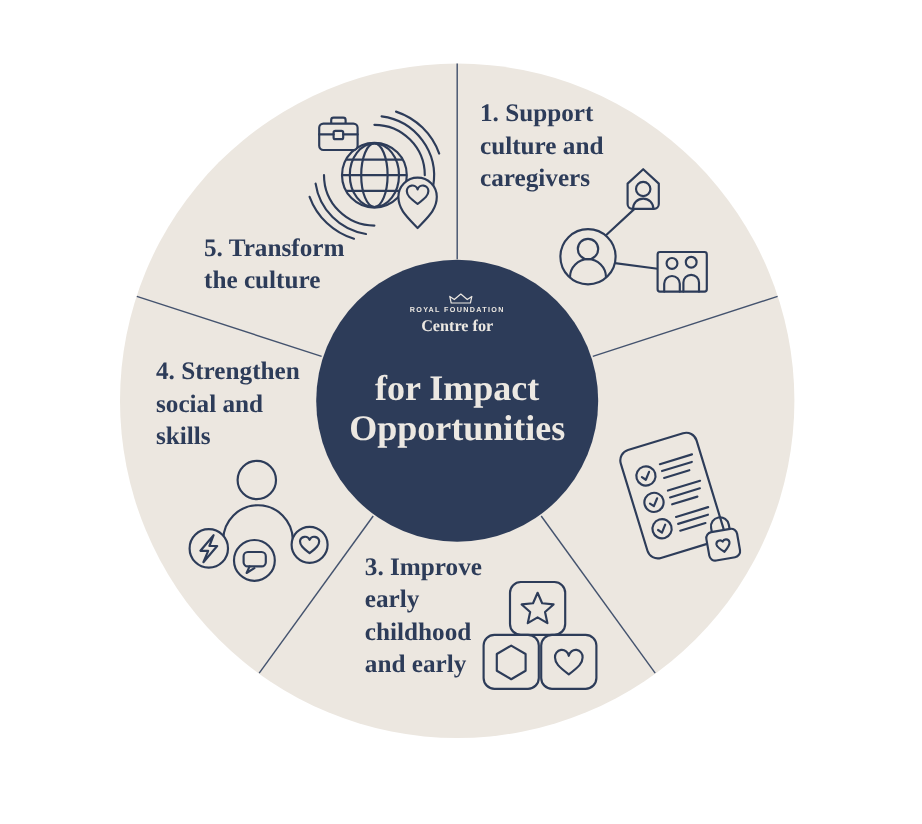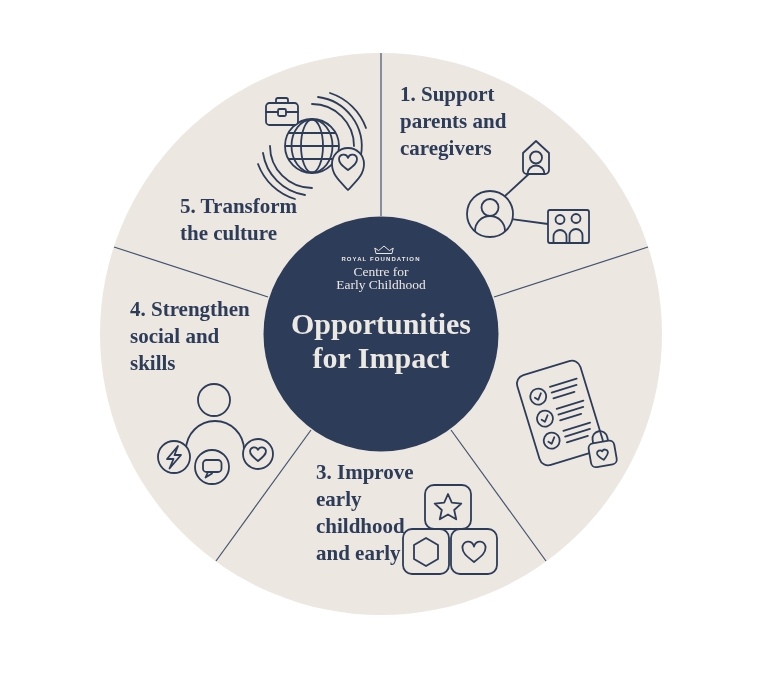--- a/index.html
+++ b/index.html
@@ -12,21 +12,21 @@
   .outer{fill:var(--beige);}
   .center-circle{fill:var(--navy);}
   .divider{stroke:var(--line);stroke-width:1.2;fill:none;}
   .stroke{stroke:var(--navy);fill:none;stroke-width:1.8;stroke-linecap:round;stroke-linejoin:round;}
   .maskfill{fill:var(--beige);}
   .label{position:absolute;color:var(--navy);font-weight:bold;font-size:21px;line-height:27px;}
   .label span{display:block;}
   .center-text{position:absolute;color:var(--cream);text-align:center;width:220px;left:271px;}
   .brand-eyebrow{font-family:"Liberation Sans",sans-serif;font-weight:bold;
                  font-size:6px;letter-spacing:1.1px;line-height:8px;}
-  .brand-name{font-size:13.5px;line-height:13px;font-weight:normal;margin-top:3px;}
+  .brand-name{font-size:13.5px;line-height:13px;font-weight:bold;margin-top:3px;}
   .title{font-size:30px;line-height:34px;font-weight:bold;}
   .crown-wrap{position:absolute;left:370px;top:241px;width:28px;text-align:center;}
 </style>
 </head>
 <body>
 
 <div class="canvas">
 
   <svg class="diagram" width="768" height="687" viewBox="0 0 768 687">
 
@@ -123,51 +123,50 @@
       <line x1="266" y1="112" x2="278" y2="112"></line>
         <line x1="286" y1="112" x2="298" y2="112"></line>
       <rect x="278" y="109" width="8" height="7" rx="1.5"></rect>
       <path class="maskfill" d="M348,190 c-9,-9.5 -16,-15.5 -16,-26 a16,16 0 0 1 32,0 c0,10.5 -7,16.5 -16,26 z"></path>
       <path d="M348,170 c-6.5,-5 -9,-7.3 -9,-10.8 a4.6,4.6 0 0 1 9,-1.3 a4.6,4.6 0 0 1 9,1.3 c0,3.5 -2.5,5.8 -9,10.8 z"></path>
     </g>
   </svg>
 
   <div class="label" style="left:400px;top:81px;width:160px">
     <span>1. Support</span>
-    <span>parents and</span>
+    <span>culture and</span>
     <span>caregivers</span>
   </div>
 
 
-  <div class="label" style="left:316px;top:459px;width:160px">
+  <div class="label" style="left:304px;top:459px;width:160px">
     <span>3. Improve</span>
     <span>early</span>
     <span>childhood</span>
     <span>and early</span>
   </div>
 
   <div class="label" style="left:130px;top:296px;width:160px">
     <span>4. Strengthen</span>
     <span>social and</span>
     <span>skills</span>
   </div>
 
-  <div class="label" style="left:180px;top:193px;width:160px">
+  <div class="label" style="left:170px;top:193px;width:160px">
     <span>5. Transform</span>
     <span>the culture</span>
   </div>
 
   <div class="crown-wrap">
     <svg width="22" height="10" viewBox="0 0 22 10">
       <path d="M3,8.5 L1.8,3 l3.8,2.6 L11,1 l5.4,4.6 L20.2,3 19,8.5 z M3,8.5 h16" fill="none" stroke="var(--cream)" stroke-width="1" stroke-linejoin="round"></path>
     </svg>
   </div>
   <div class="center-text brand-eyebrow" style="top:255px">ROYAL FOUNDATION</div>
   <div class="center-text brand-name" style="top:262px">
     <span style="display:block">Centre for</span>
-    <span style="display:block">Early Childhood</span>
   </div>
   <div class="center-text title" style="top:307px">
+    <span style="display:block">for Impact</span>
     <span style="display:block">Opportunities</span>
-    <span style="display:block">for Impact</span>
   </div>
 
 </div>
 
 </body></html>

